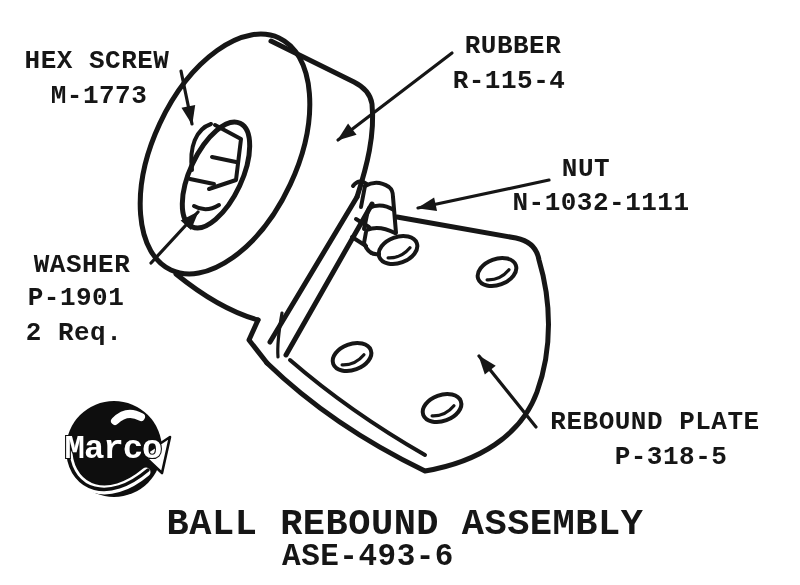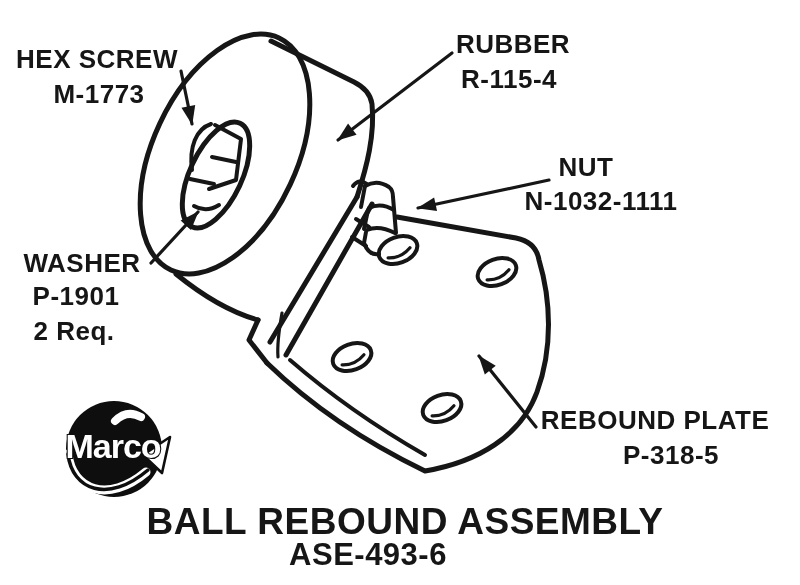--- a/index.html
+++ b/index.html
@@ -1,18 +1,18 @@
 <!DOCTYPE html>
 <html><head>
 <meta charset="utf-8">
 <style>
   html,body{margin:0;padding:0;background:#ffffff;}
   .canvas{
     position:relative;width:800px;height:585px;background:#ffffff;overflow:hidden;
-    font-family:Liberation Sans, sans-serif;
+    font-family:Liberation Mono, monospace;
   }
   svg{display:block}
   .ln{fill:none;stroke:#161616;stroke-width:5;stroke-linecap:round;stroke-linejoin:round}
   .ln-md{fill:none;stroke:#161616;stroke-width:4;stroke-linecap:round;stroke-linejoin:round}
   .ln-thin{fill:none;stroke:#161616;stroke-width:3.2;stroke-linecap:round;stroke-linejoin:round}
   .leader{fill:none;stroke:#161616;stroke-width:3.2;stroke-linecap:round;marker-end:url(#arrowhead)}
   .lbl{fill:#161616;font-weight:bold;font-size:26px;text-anchor:middle;letter-spacing:.5px}
   .ttl{fill:#161616;font-weight:bold;font-size:37px;text-anchor:middle;letter-spacing:.5px}
   .ttl2{font-size:31px}
   .logo-circle{fill:#0e0e0e}

